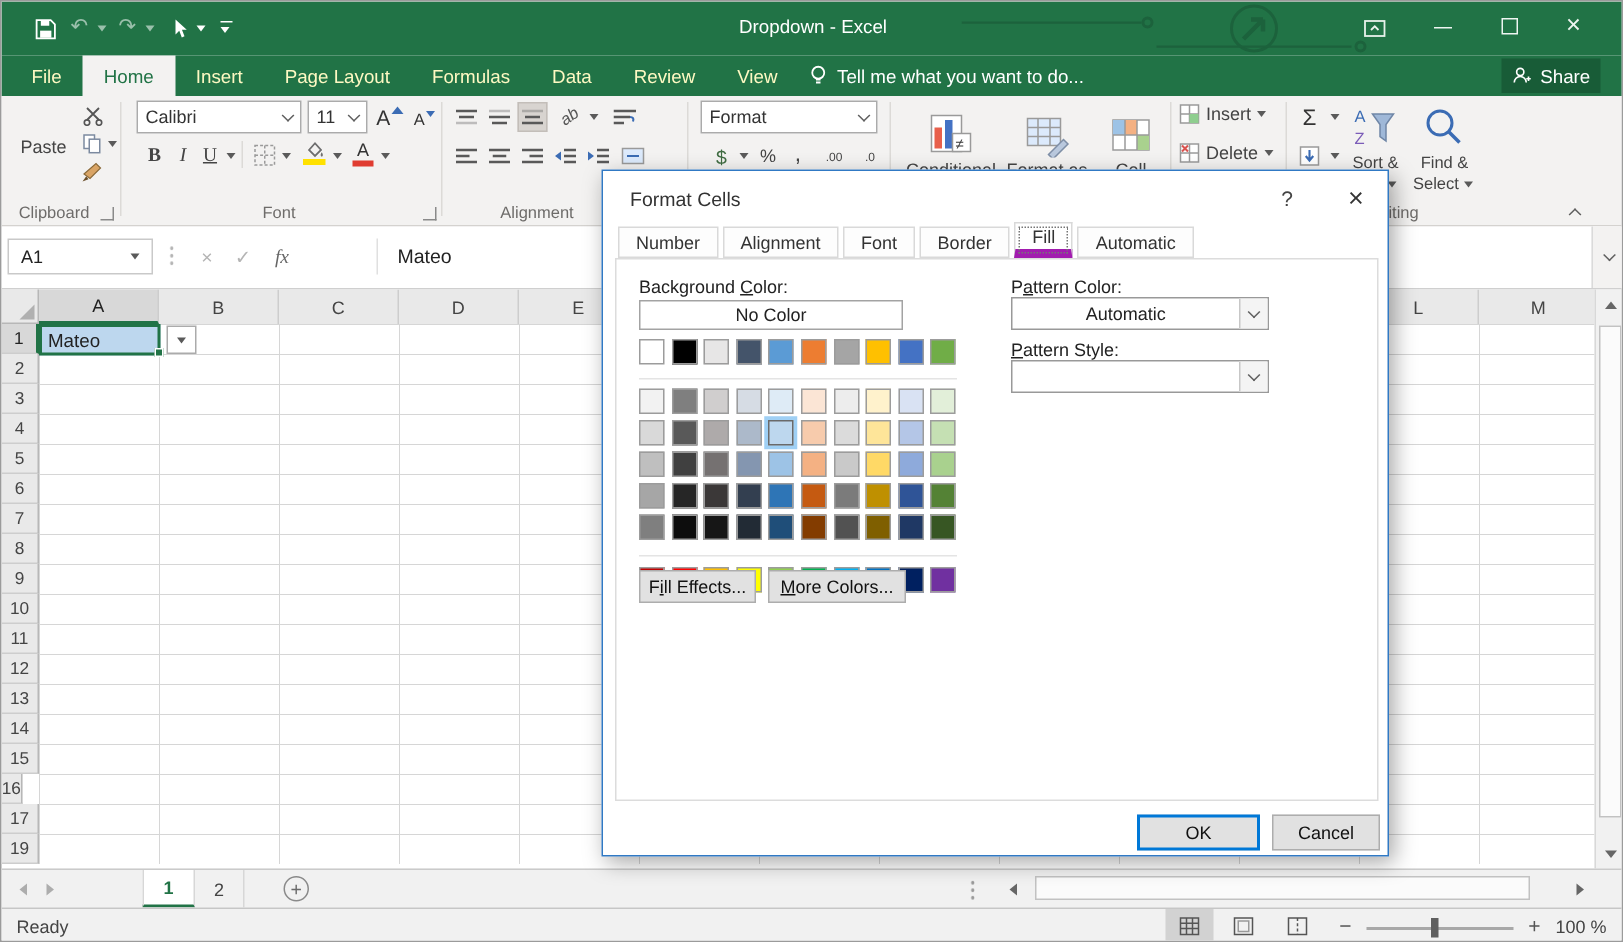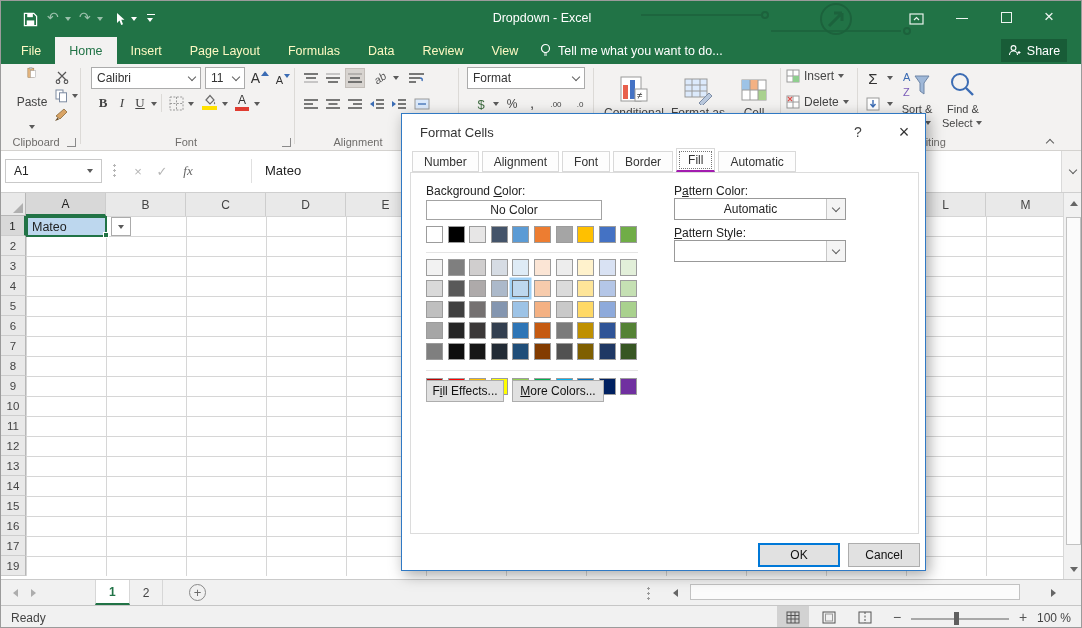--- a/index.html
+++ b/index.html
@@ -40,21 +40,21 @@
   
   #sheetbar{left:0;top:578px;width:1082px;height:26px;background:#f1f1f1;border-top:1px solid #cacaca}
   .stab{height:25px;padding:0 13px;display:flex;align-items:center;font-size:12px;color:#444;border-right:1px solid #d7d7d7;cursor:pointer}
   .stab.active{background:#fff;color:#217346;font-weight:bold;border-bottom:2px solid #217346;border-left:1px solid #d7d7d7}
   #statusbar{left:0;top:604px;width:1082px;height:24px;background:#f1f1f1;border-top:1px solid #c6c6c6;font-size:12px;color:#444}
   .viewbtn{position:absolute;top:0;width:32px;height:23px;display:flex;align-items:center;justify-content:center;cursor:pointer}
   .viewbtn.sel{background:#d2d2d2}
   
   #dialog{left:400px;top:112px;width:525px;height:458px;background:#fff;border:1px solid #3079c4;box-shadow:3px 4px 14px rgba(0,0,0,.35);z-index:40;font-size:12px;color:#222}
   .dtab{height:21px;padding:0 11px;display:flex;align-items:center;background:#fdfdfd;border:1px solid #d9d9d9;margin-right:3px;font-size:12px;color:#333;cursor:pointer}
-  .dtab.active{background:#fff;height:24px;margin-top:-3px;border-bottom:2px solid #a21caf;outline:1px dotted #777;outline-offset:-4px;z-index:3}
+  .dtab.active{background:#fff;height:24px;margin-top:-3px;border-bottom:6px solid #a21caf;outline:1px dotted #777;outline-offset:-4px;z-index:3}
   .swatch{position:absolute;width:17px;height:17px;border:1px solid #9c9c9c;cursor:pointer}
   .swatch.sel{border-color:#6a6a6a;box-shadow:0 0 0 2.5px #9fd0f5;z-index:2}
   .dlgbtn{position:absolute;background:#e1e1e1;border:1px solid #adadad;display:flex;align-items:center;justify-content:center;font-size:12px;color:#111;cursor:pointer}
   .ddchev{margin-left:auto;width:19px;align-self:stretch;border-left:1px solid #c7c7c7;background:#f4f4f4;display:flex;align-items:center;justify-content:center}
   u{text-decoration:underline}
 </style>
 </head>
 <body>
 
 <div id="screen">
@@ -124,21 +124,21 @@
           <circle cx="5.5" cy="4" r="2.4" fill="none" stroke="#fff" stroke-width="1.1"></circle>
           <path d="M1.5 11 a4 4 0 0 1 8 0" fill="none" stroke="#fff" stroke-width="1.1"></path>
           <path d="M9.5 8.5 h3 M11 7 v3" stroke="#fff" stroke-width="1.1"></path>
         </svg>
       <span style="font-size:12.5px;color:#fff">Share</span>
     </div>
   </div>
 
   <div id="ribbon" class="abs">
 
-    <div class="rbtn" style="left:8px;top:3px;width:46px;height:62px;flex-direction:column;gap:16px">
+    <div class="rbtn" style="left:8px;top:3px;width:46px;height:62px;flex-direction:row;gap:16px">
       <svg width="22" height="26" viewBox="0 0 22 26">
           <rect x="2" y="2.5" width="13" height="20" fill="#e3b57e" stroke="#927147" stroke-width="1"></rect>
           <rect x="5.5" y="0.8" width="6" height="3.4" rx="1" fill="#cfcfcf" stroke="#8a8a8a" stroke-width=".8"></rect>
           <rect x="8" y="8" width="11" height="15" fill="#fff" stroke="#9a9a9a" stroke-width="1"></rect>
         </svg>
       <span>Paste</span>
       <span class="tri-d"></span>
     </div>
     <div class="rbtn" style="left:52px;top:5px;width:18px;height:16px">
       <svg width="14" height="13" viewBox="0 0 14 13">
@@ -424,21 +424,21 @@
       <div class="rowh" style="top: 100px; height: 20px; width: 25px;">6</div>
       <div class="rowh" style="top: 120px; height: 20px; width: 25px;">7</div>
       <div class="rowh" style="top: 140px; height: 20px; width: 25px;">8</div>
       <div class="rowh" style="top: 160px; height: 20px; width: 25px;">9</div>
       <div class="rowh" style="top: 180px; height: 20px; width: 25px;">10</div>
       <div class="rowh" style="top: 200px; height: 20px; width: 25px;">11</div>
       <div class="rowh" style="top: 220px; height: 20px; width: 25px;">12</div>
       <div class="rowh" style="top: 240px; height: 20px; width: 25px;">13</div>
       <div class="rowh" style="top: 260px; height: 20px; width: 25px;">14</div>
       <div class="rowh" style="top: 280px; height: 20px; width: 25px;">15</div>
-      <div class="rowh" style="top: 300px; height: 20px; width: 25px; text-align: center;">16</div>
+      <div class="rowh" style="top: 300px; height: 20px; width: 14px; text-align: center;">16</div>
       <div class="rowh" style="top: 320px; height: 20px; width: 25px;">17</div>
       <div class="rowh" style="top: 340px; height: 20px; width: 25px;">19</div>
     </div>
   <div class="abs" style="left:25px;top:215px;width:1037px;height:360px;background-image:linear-gradient(to right,#d6d6d6 1px,transparent 1px),linear-gradient(to bottom,#d6d6d6 1px,transparent 1px);background-size:80px 20px"></div>
   <div class="abs" style="left:25px;top:215px;width:81px;height:21px;border:2px solid #217346;background:#BDD7EE;font-size:12.5px;color:#222;display:flex;align-items:center;padding-left:4px">Mateo</div>
   <div class="abs" style="left:102px;top:231px;width:6px;height:6px;background:#217346;border:1px solid #fff"></div>
   <div class="abs ctr" style="left:110px;top:216px;width:20px;height:19px;background:#fff;border:1px solid #ababab">
       <span class="tri-d"></span>
     </div>
 

